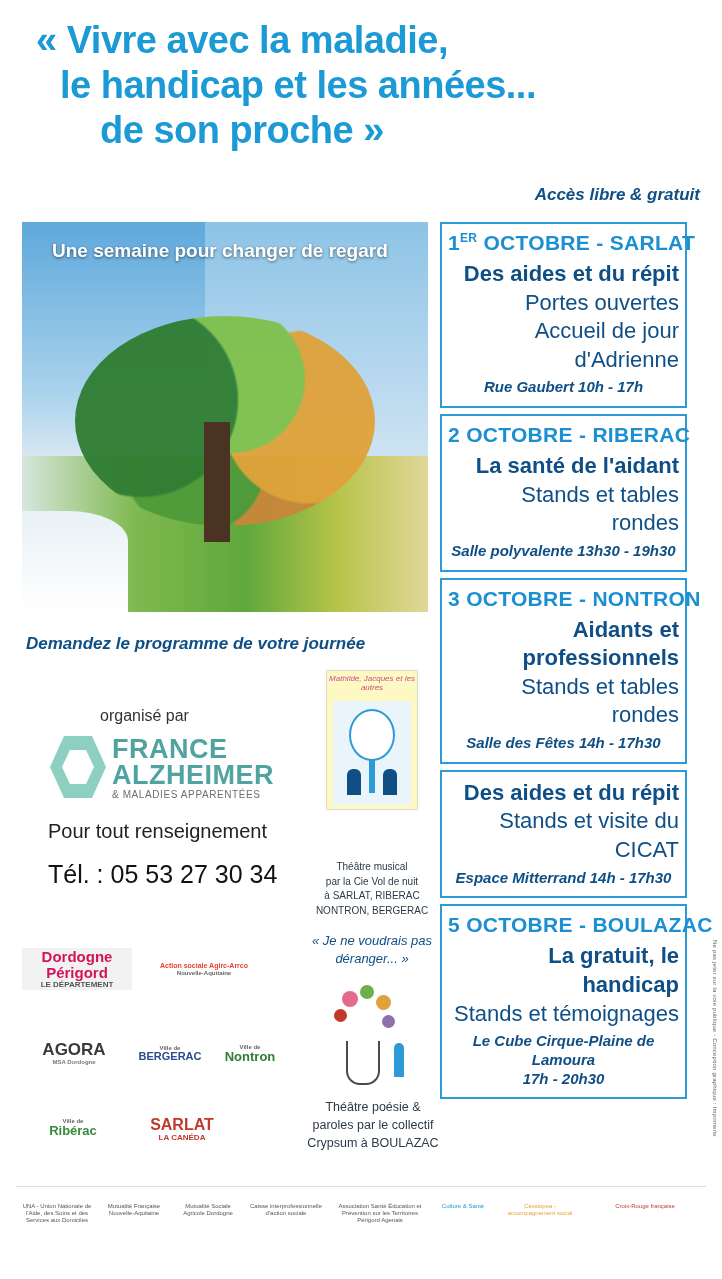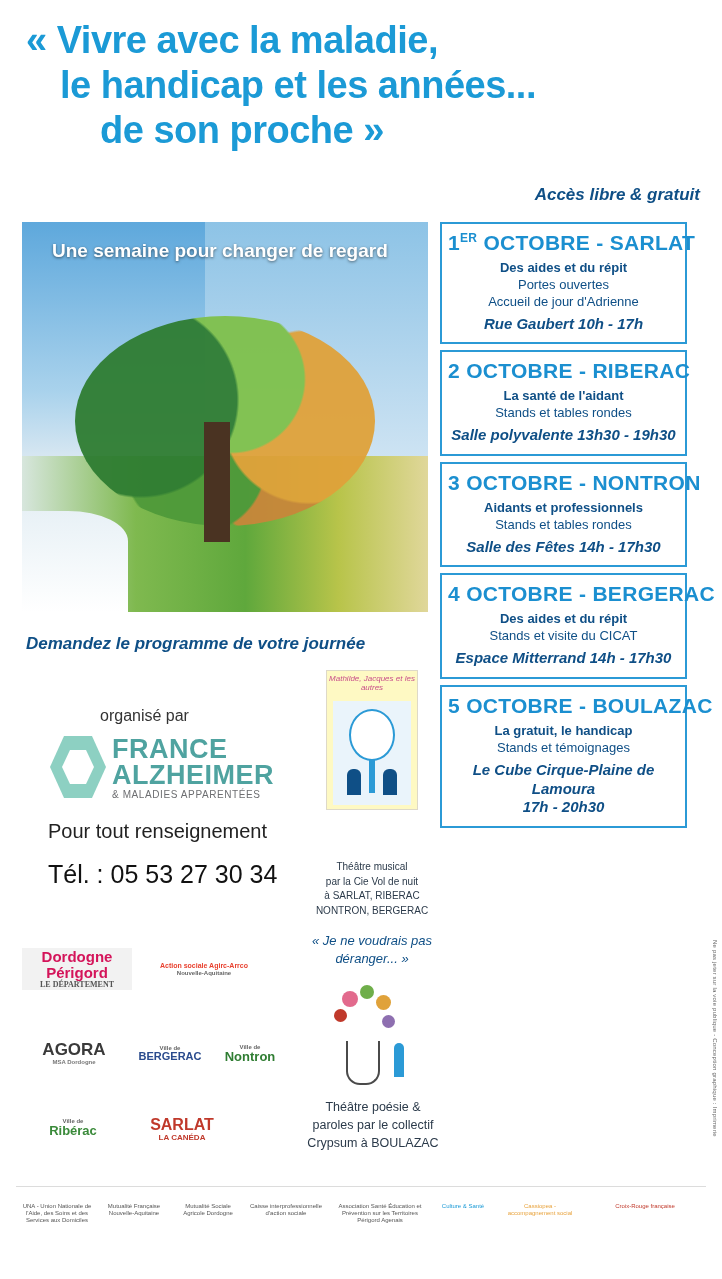--- a/index.html
+++ b/index.html
@@ -13,21 +13,21 @@
   }
   .poster { position:relative; width:722px; height:1279px; background:#ffffff; }
 
   
   .headline {
     position:absolute; left:0; top:18px; width:700px;
     color:#1b9ad6;
     font-size:38px; font-weight:bold; line-height:1.18;
     letter-spacing:-0.5px;
   }
-  .headline .l1 { text-align:left; padding-left:26px; }
+  .headline .l1 { text-align:left; padding-left:36px; }
   .headline .l2 { text-align:left; padding-left:60px; }
   .headline .l3 { text-align:left; padding-left:100px; }
 
   .free-access {
     position:absolute; right:22px; top:185px;
     color:#0f4f86; font-style:italic; font-weight:bold; font-size:17px;
   }
 
   
   .photo {
@@ -67,21 +67,21 @@
   }
 
   
   .events { position:absolute; left:440px; top:222px; width:247px; }
   .event { border:2px solid #2b9ad6; margin-bottom:6px; padding:7px 6px 9px; background:#fff; }
   .event .date {
     color:#1b8fd0; font-size:21px; font-weight:bold; text-align:center;
     letter-spacing:0.3px; margin-bottom:5px; white-space:nowrap;
   }
   .event .date sup { font-size:12px; vertical-align:super; }
-  .event .line { color:#0f4f86; font-size:13px; text-align:center; line-height:1.3; }
+  .event .line { color:#0f4f86; font-size:22px; text-align:right; line-height:1.3; }
   .event .line.b { font-weight:bold; }
   .event .venue { color:#0f4f86; font-size:15px; font-style:italic; font-weight:bold; text-align:center; margin-top:4px; line-height:1.25; }
 
   .side-credit {
     position:absolute; right:4px; top:940px;
     writing-mode: vertical-rl;
     font-size:6px; color:#666; letter-spacing:0.2px;
   }
 
   
@@ -181,24 +181,20 @@
       <div class="date">
         <span>3</span><sup></sup>
         <span>OCTOBRE - NONTRON</span>
       </div>
       <div class="line b">Aidants et professionnels</div>
       <div class="line">Stands et tables rondes</div>
       <div class="venue">Salle des Fêtes 14h - 17h30</div>
     </div>
 
     <div class="event">
-      <div class="date">
-        <span>4</span><sup></sup>
-        <span>OCTOBRE - BERGERAC</span>
-      </div>
       <div class="line b">Des aides et du répit</div>
       <div class="line">Stands et visite du CICAT</div>
       <div class="venue">Espace Mitterrand 14h - 17h30</div>
     </div>
 
     <div class="event">
       <div class="date">
         <span>5</span><sup></sup>
         <span>OCTOBRE - BOULAZAC</span>
       </div>
@@ -247,21 +243,21 @@
     <div class="vase"></div>
     <div class="bloom" style="left:74px; top:58px; width:10px; height:34px; background:#2b9ad6; border-radius:6px 6px 0 0;"></div>
   </div>
   <div class="cap2" style="white-space:pre-line">Théâtre poésie &amp;
 paroles par le collectif
 Crypsum à BOULAZAC</div>
 
   <div class="partners">
     <div class="logo-box" style="left:6px; top:8px; width:110px; height:42px; background:#f2f2f2; color:#d4145a; font-size:15px; flex-direction:column;">
       <span>Dordogne Périgord</span>
-      <span style="font-size:8px; color:#555;font-family:Liberation Serif, serif;">LE DÉPARTEMENT</span>
+      <span style="font-size:8px; color:#555;">LE DÉPARTEMENT</span>
     </div>
     <div class="logo-box" style="left:130px; top:0px; width:116px; height:58px; color:#e8412f; font-size:7px; flex-direction:column;">
       <span>Action sociale Agirc-Arrco</span>
       <span style="font-size:6px; color:#666;">Nouvelle-Aquitaine</span>
     </div>
     <div class="logo-box" style="left:10px; top:96px; width:96px; height:34px; color:#3a3a3a; font-size:17px; flex-direction:column;">
       <span>AGORA</span>
       <span style="font-size:6px; color:#777;">MSA Dordogne</span>
     </div>
     <div class="logo-box" style="left:112px; top:92px; width:84px; height:44px; color:#2a4b8d; font-size:11px; flex-direction:column;">

